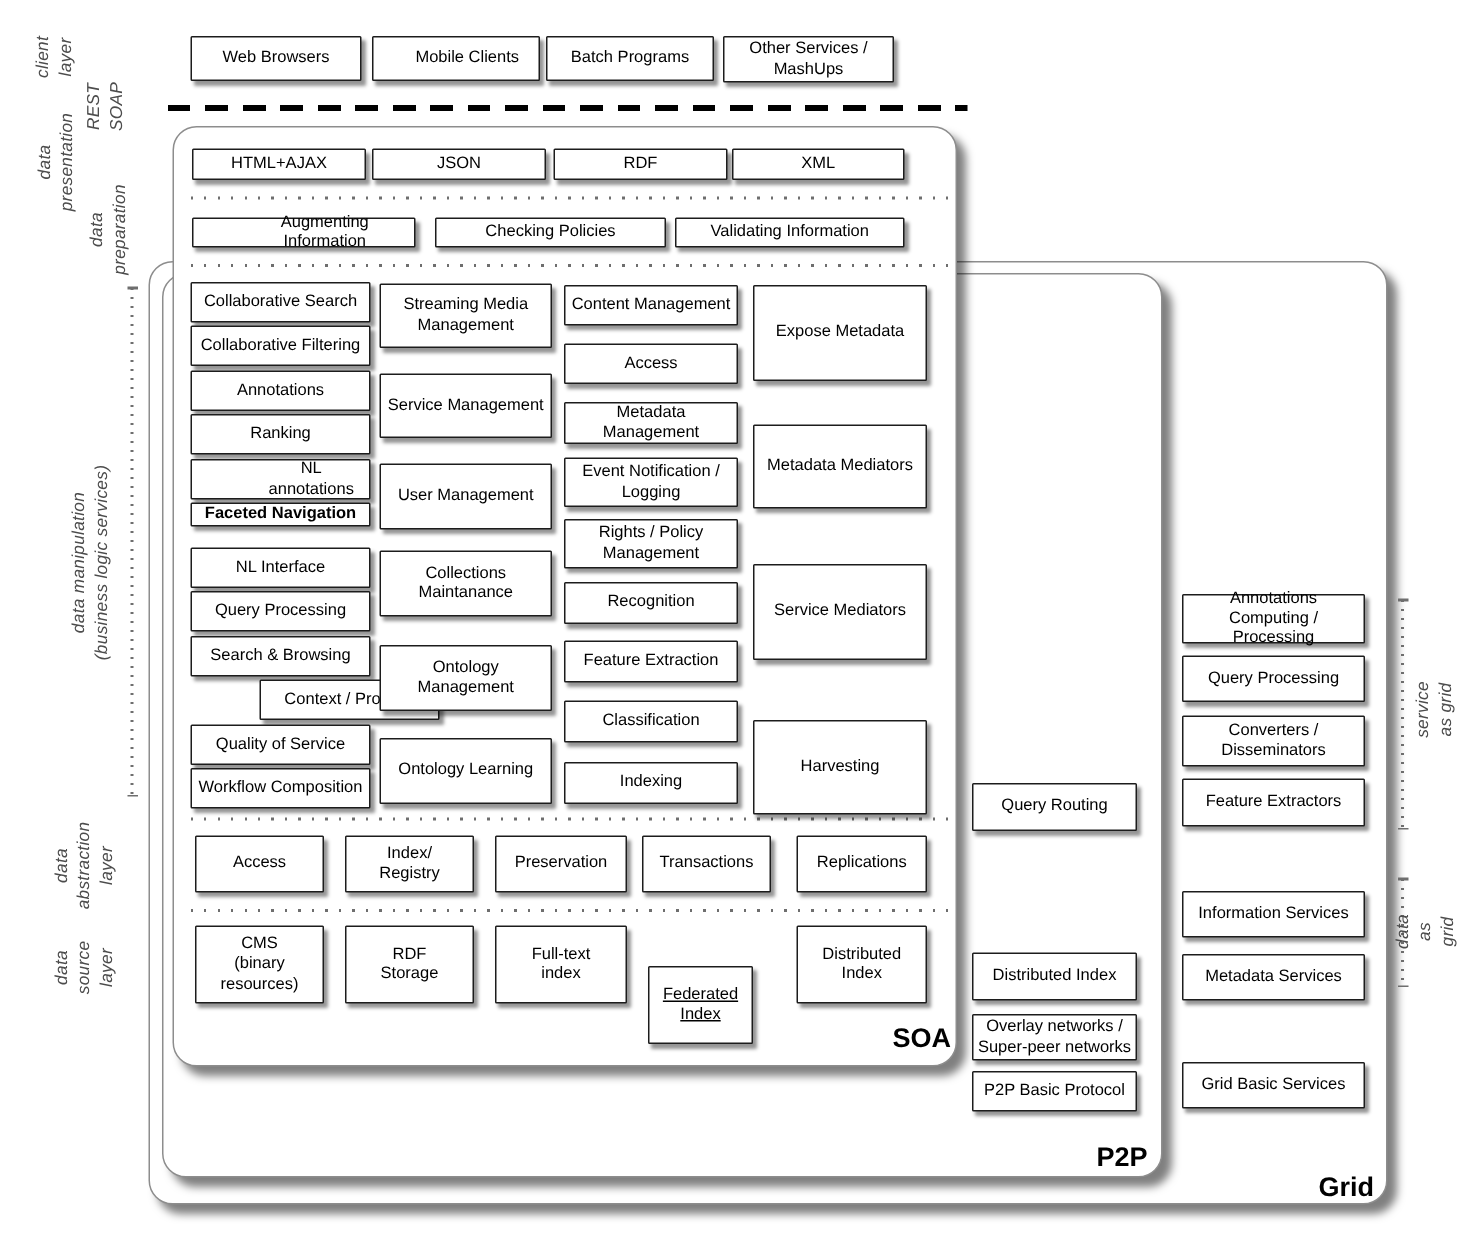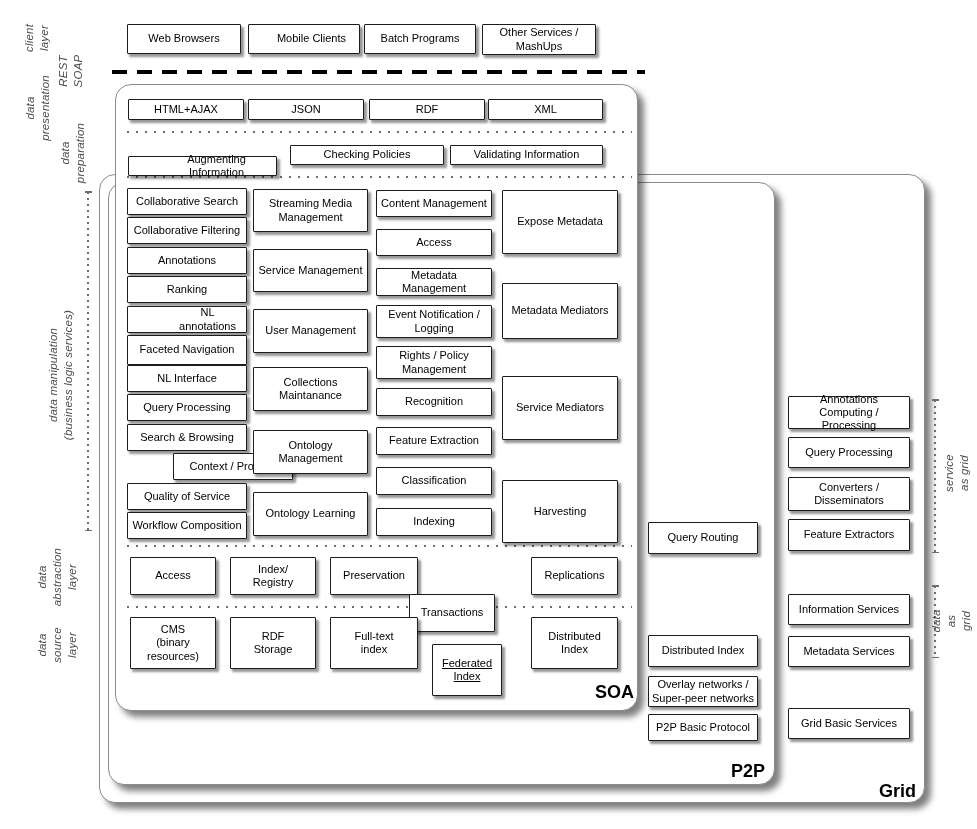--- a/index.html
+++ b/index.html
@@ -91,32 +91,32 @@
 
   <div class="dash-line" style="left:112px;top:70px;width:533px;"></div>
 
   <div class="b z" style="left:128px;top:99px;width:116px;height:21px;">HTML+AJAX</div>
   <div class="b z" style="left:248px;top:99px;width:116px;height:21px;">JSON</div>
   <div class="b z" style="left:369px;top:99px;width:116px;height:21px;">RDF</div>
   <div class="b z" style="left:488px;top:99px;width:115px;height:21px;">XML</div>
 
   <div class="dot-line" style="left:127px;top:131px;width:505px;"></div>
 
-  <div class="b z" style="left:128px;top:156px;width:149px;height:20px;padding-left:30px;">Augmenting Information</div>
+  <div class="b z" style="left:128px;top:145px;width:149px;height:20px;padding-left:30px;">Augmenting Information</div>
   <div class="b z" style="left:290px;top:145px;width:154px;height:20px;">Checking Policies</div>
   <div class="b z" style="left:450px;top:145px;width:153px;height:20px;">Validating Information</div>
 
   <div class="dot-line" style="left:127px;top:176px;width:505px;"></div>
 
   <div class="b z" style="left:127px;top:188px;width:120px;height:27px;">Collaborative Search</div>
   <div class="b z" style="left:127px;top:217px;width:120px;height:27px;">Collaborative Filtering</div>
   <div class="b z" style="left:127px;top:247px;width:120px;height:27px;">Annotations</div>
   <div class="b z" style="left:127px;top:276px;width:120px;height:27px;">Ranking</div>
   <div class="b z" style="left:127px;top:306px;width:120px;height:27px;padding-left:43px;">NL annotations</div>
-  <div class="b z" style="left:127px;top:335px;width:120px;height:30px;">Faceted Navigation</div>
+  <div class="b z" style="left:127px;top:335px;width:120px;height:16px;font-weight:bold;">Faceted Navigation</div>
   <div class="b z" style="left:127px;top:365px;width:120px;height:27px;">NL Interface</div>
   <div class="b z" style="left:127px;top:394px;width:120px;height:27px;">Query Processing</div>
   <div class="b z" style="left:127px;top:424px;width:120px;height:27px;">Search &amp; Browsing</div>
   <div class="b z" style="left:127px;top:453px;width:120px;height:27px;margin-left:46px;">Context / Profiling</div>
   <div class="b z" style="left:127px;top:483px;width:120px;height:27px;">Quality of Service</div>
   <div class="b z" style="left:127px;top:512px;width:120px;height:27px;">Workflow Composition</div>
 
   <div class="b z" style="left:253px;top:189px;width:115px;height:43px;">Streaming Media
 Management</div>
   <div class="b z" style="left:253px;top:249px;width:115px;height:43px;">Service Management</div>
@@ -142,21 +142,21 @@
   <div class="b z" style="left:502px;top:283px;width:116px;height:56px;">Metadata Mediators</div>
   <div class="b z" style="left:502px;top:376px;width:116px;height:64px;">Service Mediators</div>
   <div class="b z" style="left:502px;top:480px;width:116px;height:63px;">Harvesting</div>
 
   <div class="dot-line" style="left:127px;top:545px;width:505px;"></div>
 
   <div class="b z" style="left:130px;top:557px;width:86px;height:38px;">Access</div>
   <div class="b z" style="left:230px;top:557px;width:86px;height:38px;">Index/
 Registry</div>
   <div class="b z" style="left:330px;top:557px;width:88px;height:38px;">Preservation</div>
-  <div class="b z" style="left:409px;top:557px;width:86px;height:38px;margin-top:37px;">Transactions</div>
+  <div class="b z" style="left:428px;top:557px;width:86px;height:38px;">Transactions</div>
   <div class="b z" style="left:531px;top:557px;width:87px;height:38px;">Replications</div>
 
   <div class="dot-line" style="left:127px;top:606px;width:505px;"></div>
 
   <div class="b z" style="left:130px;top:617px;width:86px;height:52px;">CMS
 (binary
 resources)</div>
   <div class="b z" style="left:230px;top:617px;width:86px;height:52px;">RDF
 Storage</div>
   <div class="b z" style="left:330px;top:617px;width:88px;height:52px;">Full-text

